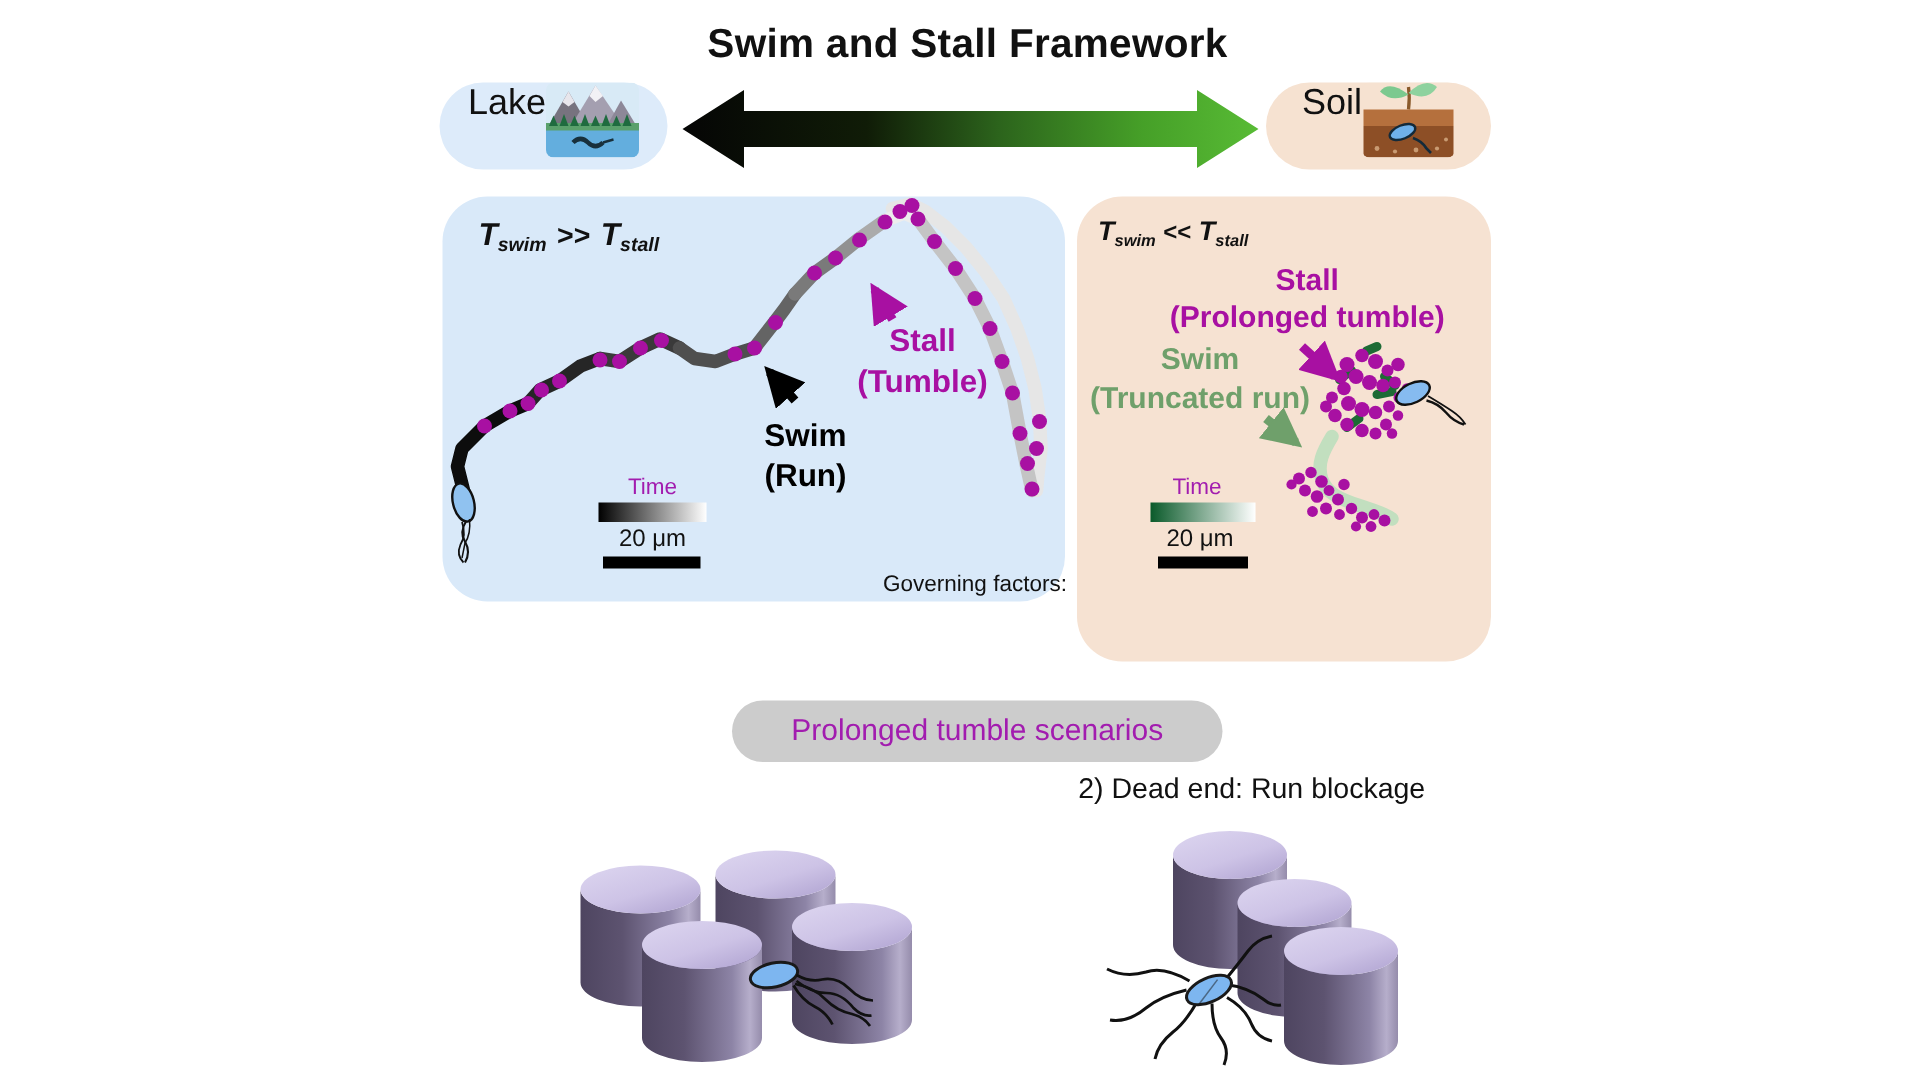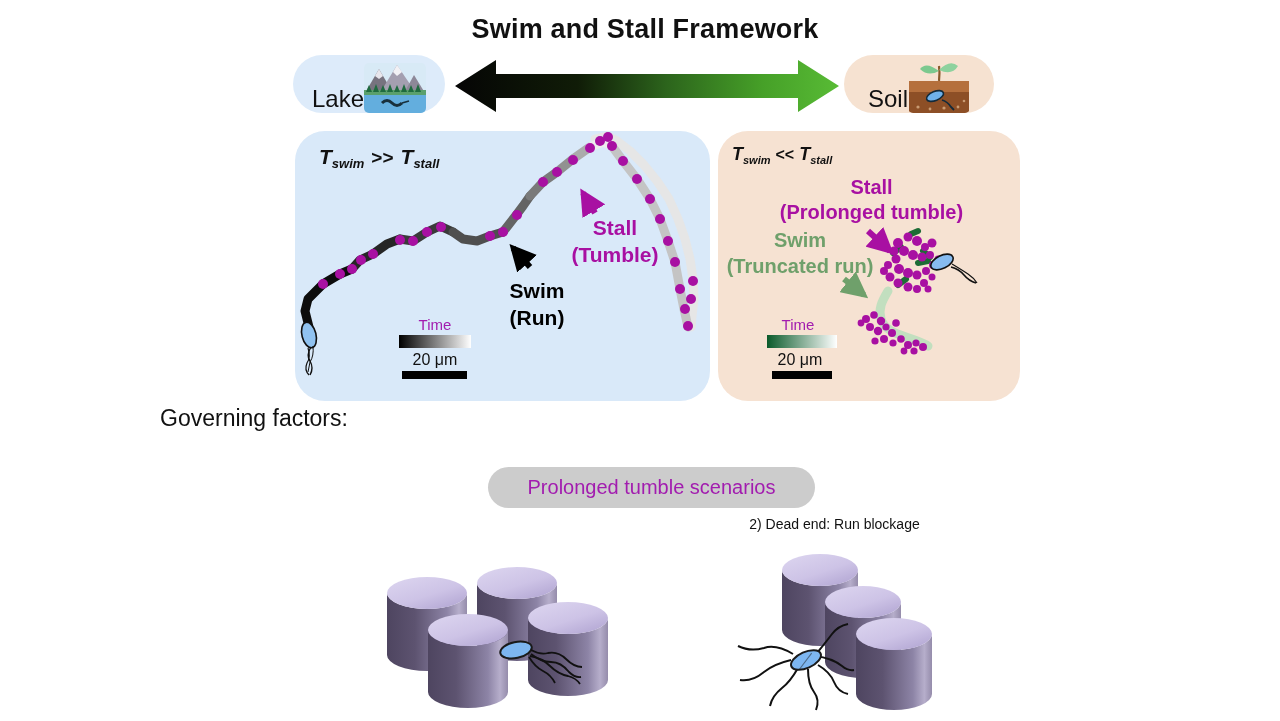--- a/index.html
+++ b/index.html
@@ -4,31 +4,31 @@
 <style>
   html,body{margin:0;padding:0;background:#ffffff;}
   #canvas{
     position:relative;width:1280px;height:721px;background:#ffffff;overflow:hidden;
     font-family:"Liberation Sans", sans-serif;color:#111;
   }
   .abs{position:absolute;}
   
   .title{left:280px;top:14px;width:730px;text-align:center;font-size:27px;font-weight:bold;letter-spacing:0.2px;}
   
-  .badge{height:58px;border-radius:30px;display:flex;align-items:flex-end;justify-content:center;}
+  .badge{height:58px;border-radius:30px;display:flex;align-items:flex-start;justify-content:center;}
   .badge-lake{left:293px;top:55px;width:152px;background:#ddebfa;}
   .badge-soil{left:844px;top:55px;width:150px;background:#f6e2d1;}
   .badge-label{font-size:24px;color:#111;}
   .icon-wrap{width:62px;height:50px;border-radius:5px;overflow:hidden;flex:0 0 auto;}
   .cont-arrow{left:452px;top:57px;width:390px;height:58px;}
   .cont-label{left:452px;top:71px;width:390px;text-align:center;font-size:21px;color:#ffffff;}
   
   .panel{border-radius:30px;}
   .panel-lake{left:295px;top:131px;width:415px;height:270px;background:#d9e9f9;}
-  .panel-soil{left:718px;top:131px;width:276px;height:270px;background:#f6e2d2;padding-left:26px;}
+  .panel-soil{left:718px;top:131px;width:276px;height:310px;background:#f6e2d2;}
   .panel svg.fill{position:absolute;left:0;top:0;}
   .cond{white-space:nowrap;}
   .cond .ct{font-style:italic;font-weight:bold;font-size:21px;}
   .cond .cs{font-style:italic;font-weight:bold;font-size:13px;vertical-align:-4px;}
   .cond .cop{font-weight:bold;font-size:19px;margin:0 7px;}
   .cond-lake{left:24px;top:14px;}
   .cond-soil{left:14px;top:13px;}
   .cond-soil .ct{font-size:18px;}
   .cond-soil .cs{font-size:11px;}
   .cond-soil .cop{font-size:16px;margin:0 5px;}
@@ -37,26 +37,26 @@
   .lbl-swim-lake{left:192px;top:146px;width:100px;color:#000;}
   .lbl-stall-soil{left:36px;top:44px;width:235px;color:#a810a2;font-size:20px;line-height:25px;}
   .lbl-swim-soil{left:0px;top:96px;width:164px;color:#6fa06b;font-size:20px;line-height:26px;}
   .cb-label{text-align:center;font-size:15px;color:#a21caf;}
   .cb-bar{height:13px;}
   .cb-bar-lake{background:linear-gradient(to right,#000000,#ffffff);}
   .cb-bar-soil{background:linear-gradient(to right,#0a5a2a,#ffffff);}
   .sb-label{text-align:center;font-size:16px;color:#111;}
   .sb-bar{height:8px;background:#000;}
   
-  .gov1{left:160px;top:405px;width:980px;font-size:23px;}
+  .gov1{left:160px;top:381px;width:980px;text-align:center;font-size:15px;}
   .gov2{left:160px;top:432px;width:980px;text-align:center;font-size:21px;font-weight:bold;}
   .pill{left:488px;top:467px;width:327px;height:41px;border-radius:21px;background:#cccccc;
         text-align:center;line-height:41px;font-size:20px;color:#a21caf;}
   .scn1{left:287px;top:516px;width:405px;text-align:center;font-size:19px;}
-  .scn2{left:682px;top:516px;width:305px;text-align:center;font-size:14px;}
+  .scn2{left:682px;top:516px;width:305px;text-align:center;font-size:19px;}
 </style>
 </head>
 <body>
 
 <div id="canvas">
 
   <div class="abs title">Swim and Stall Framework</div>
 
   <div class="abs badge badge-lake">
     <span class="badge-label">Lake</span>

